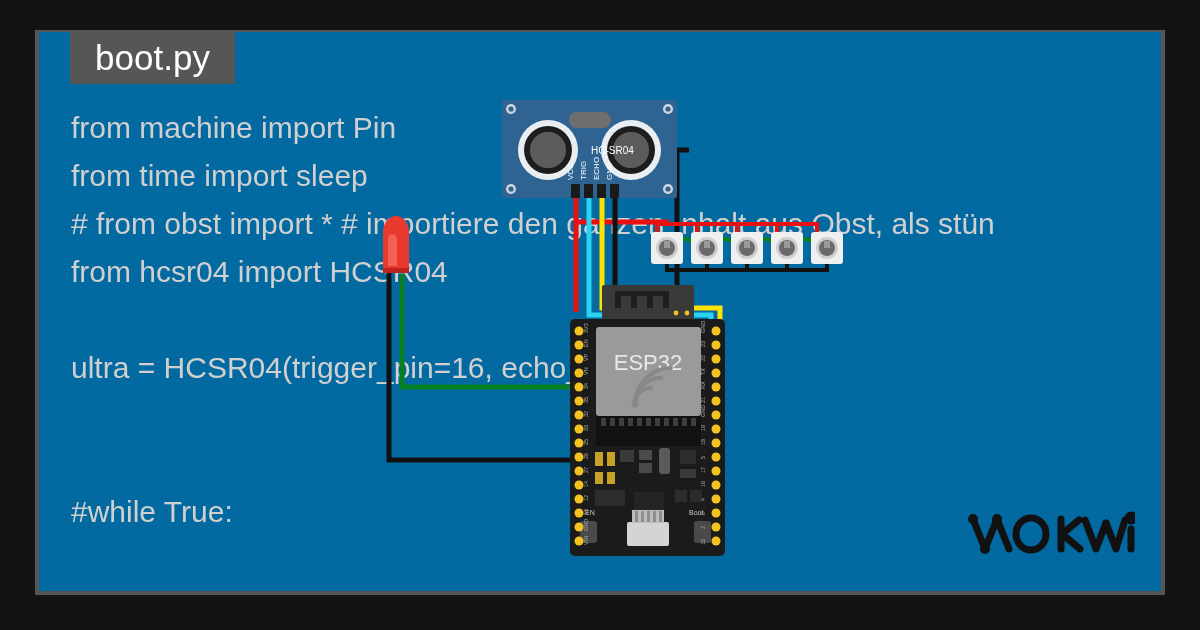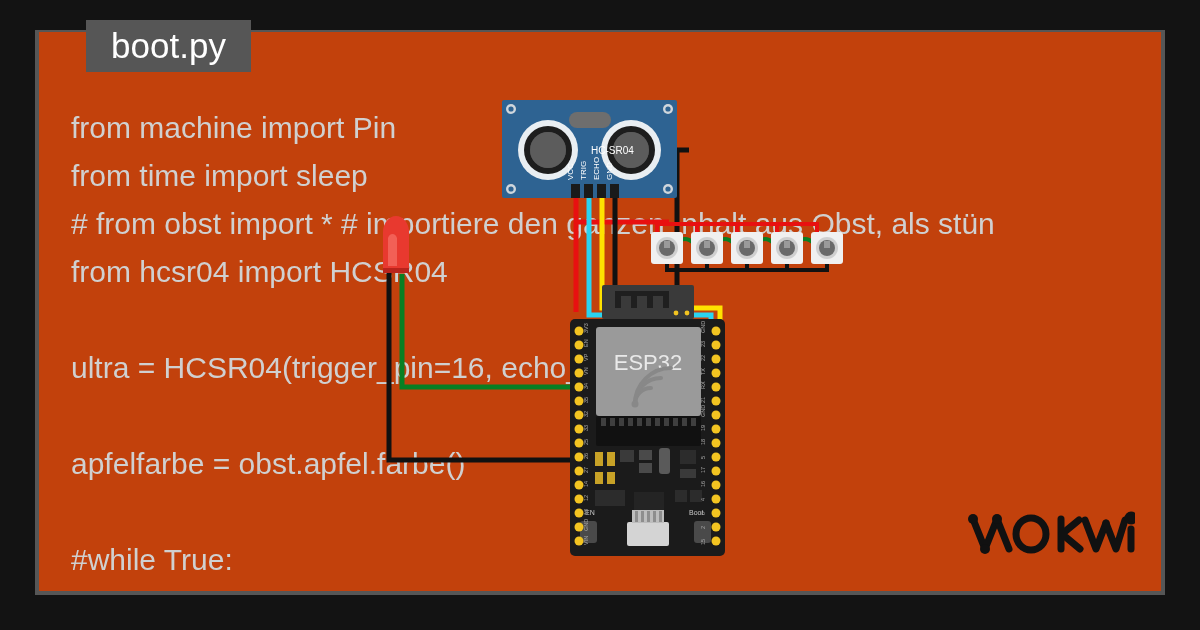--- a/index.html
+++ b/index.html
@@ -19,46 +19,45 @@
     background: #131313;
   }
 
   
   #panel {
     position: absolute;
     left: 35px;
     top: 30px;
     width: 1130px;
     height: 565px;
-    background: #c2410c;
+    background: #0369a1;
     border-left: 4px solid #565656;
     border-right: 4px solid #565656;
     border-bottom: 4px solid #565656;
     border-top: 2px solid #565656;
     box-sizing: border-box;
     overflow: hidden;
   }
 
   
   #tab {
     position: absolute;
     left: 70px;
-    top: 20px;
+    top: 32px;
     width: 165px;
     height: 52px;
     background: #565656;
     color: #ffffff;
     font-size: 35px;
     line-height: 52px;
     text-align: center;
     letter-spacing: 0px;
     z-index: 30;
     white-space: nowrap;
     overflow: hidden;
-    margin-left: 16px;
   }
 
   
   #code {
     position: absolute;
     left: 32px;
     top: 72px;
     width: 1090px;
     color: #d0d0d0;
     font-size: 30px;
@@ -96,21 +95,20 @@
   <div id="panel">
 
     <div id="code">
       <div class="ln">from machine import Pin</div>
       <div class="ln">from time import sleep</div>
       <div class="ln"># from obst import * # importiere den ganzen Inhalt aus Obst, als stün</div>
       <div class="ln">from hcsr04 import HCSR04</div>
       <div class="blank"></div>
       <div class="ln">ultra = HCSR04(trigger_pin=16, echo_pin=17)</div>
       <div class="blank"></div>
-      <div class="ln">apfelfarbe = obst.apfel.farbe()</div>
       <div class="blank"></div>
       <div class="ln">#while True:</div>
     </div>
 
     <svg id="diagram" viewBox="0 0 1130 565">
 
       <g fill="none" stroke-linecap="butt" stroke-linejoin="miter">
 
         <path d="M 350 240 L 350 428 L 535 428" stroke="#111111" stroke-width="5"></path>
 

